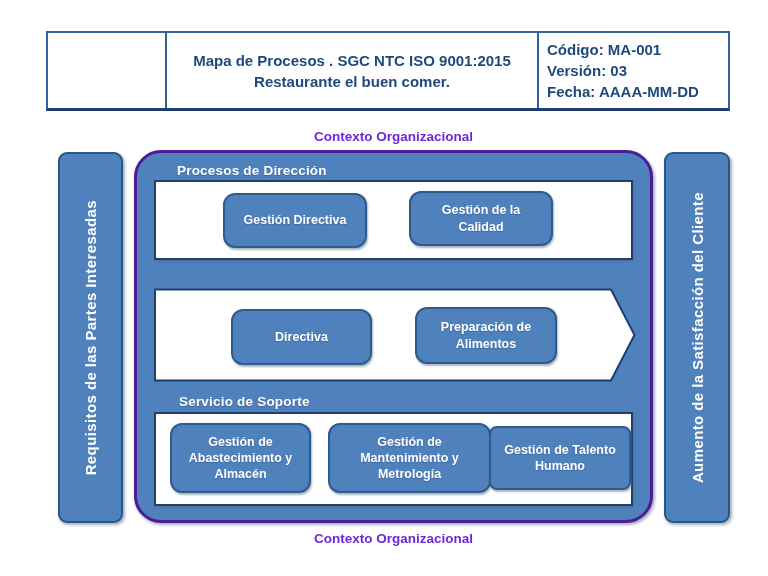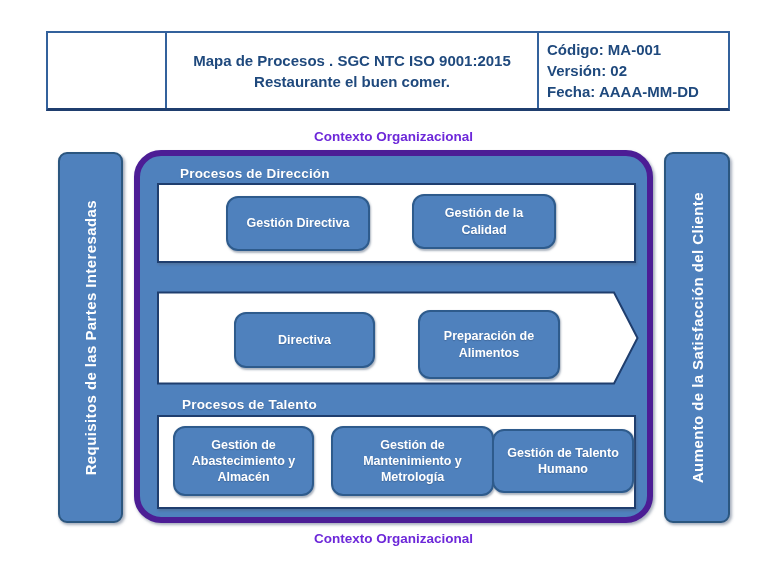--- a/index.html
+++ b/index.html
@@ -27,21 +27,21 @@
   .vbar { position:absolute; top:152px; height:371px; background:#4F81BD;
     border:2px solid #2b567f; border-radius:9px; display:flex; align-items:center;
     justify-content:center; box-shadow:1.5px 2px 3px rgba(95,110,135,.55); }
   .vbar-left { left:58px; width:65px; }
   .vbar-right { left:664px; width:66px; }
   .vbar .vtext { writing-mode:vertical-rl; transform:rotate(180deg);
     color:#fff; font-weight:bold; font-size:15px; letter-spacing:.4px; white-space:nowrap; }
 
   
   .map { position:absolute; left:134px; top:150px; width:519px; height:373px;
-    background:#4F81BD; border:6px solid #4c1d95; border-radius:27px;
+    background:#4F81BD; border:3px solid #4c1d95; border-radius:27px;
     box-shadow:1.5px 2px 3px rgba(95,110,135,.55); }
 
   .section-label { position:absolute; color:#ffffff; font-weight:bold; font-size:13.5px;
     letter-spacing:.2px; text-shadow:0 1px 1px rgba(30,50,80,.35); }
   .lbl-direccion  { left:40px; top:10px; }
   .lbl-prestacion { left:41px; top:116px; }
   .lbl-soporte    { left:42px; top:241px; }
 
   .white-panel { position:absolute; left:17px; width:479px; background:#ffffff;
     border:2px solid #1f3e6e; box-shadow:1px 2px 2px rgba(80,95,120,.4); }
@@ -51,39 +51,39 @@
   .arrow-wrap { position:absolute; left:17px; top:135px; width:483px; height:94px; }
 
   
   .pbox { position:absolute; background:#4F81BD; border:2px solid #2e5b8c; border-radius:12px;
     color:#ffffff; font-weight:bold; font-size:12.5px; line-height:1.3; text-align:center;
     display:flex; align-items:center; justify-content:center; padding:2px 8px;
     box-shadow:1px 1.5px 2px rgba(90,105,130,.5); text-shadow:0 1px 1px rgba(30,50,80,.3); }
   .box-directiva      { left:86px;  top:40px;  width:144px; height:55px; }
   .box-calidad        { left:272px; top:38px;  width:144px; height:55px; }
   .box-servicio       { left:94px;  top:156px; width:141px; height:56px; }
-  .box-preparacion    { left:278px; top:154px; width:142px; height:69px; }
+  .box-preparacion    { left:278px; top:154px; width:142px; height:57px; }
   .box-abastecimiento { left:33px;  top:270px; width:141px; height:70px; }
   .box-mantenimiento  { left:191px; top:270px; width:163px; height:70px; }
-  .box-talento        { left:352px; top:273px; width:142px; height:64px; }
+  .box-talento        { left:352px; top:273px; width:142px; height:64px;border-radius:8px; }
 </style>
 </head>
 <body>
 
 <div class="stage">
 
   <div class="header-table">
     <div class="cell-logo"></div>
     <div class="cell-title">
       <div>Mapa de Procesos . SGC NTC ISO 9001:2015</div>
       <div>Restaurante el buen comer.</div>
     </div>
     <div class="cell-meta">
       <div>Código: MA-001</div>
-      <div>Versión: 02</div>
+      <div>Versión: 03</div>
       <div>Fecha: AAAA-MM-DD</div>
     </div>
   </div>
 
   <div class="context-label context-top">Contexto Organizacional</div>
   <div class="context-label context-bottom">Contexto Organizacional</div>
 
   <div class="vbar vbar-left">
     <span class="vtext">Requisitos de las Partes Interesadas</span>
   </div>
@@ -100,20 +100,20 @@
     <div class="pbox box-calidad">Gestión de la Calidad</div>
 
     <div class="arrow-wrap">
       <svg width="483" height="94" viewBox="0 0 483 94">
         <polygon points="1,1.5 457,1.5 480.5,47 457,92.5 1,92.5" fill="#ffffff" stroke="#1f3e6e" stroke-width="2"></polygon>
       </svg>
     </div>
     <div class="pbox box-servicio">Directiva</div>
     <div class="pbox box-preparacion">Preparación de Alimentos</div>
 
-    <div class="section-label lbl-soporte">Procesos de Talento</div>
+    <div class="section-label lbl-soporte">Servicio de Soporte</div>
     <div class="white-panel panel-soporte"></div>
     <div class="pbox box-abastecimiento">Gestión de Abastecimiento y Almacén</div>
     <div class="pbox box-mantenimiento">Gestión de Mantenimiento y Metrología</div>
     <div class="pbox box-talento">Gestión de Talento Humano</div>
   </div>
 
 </div>
 
 </body></html>

